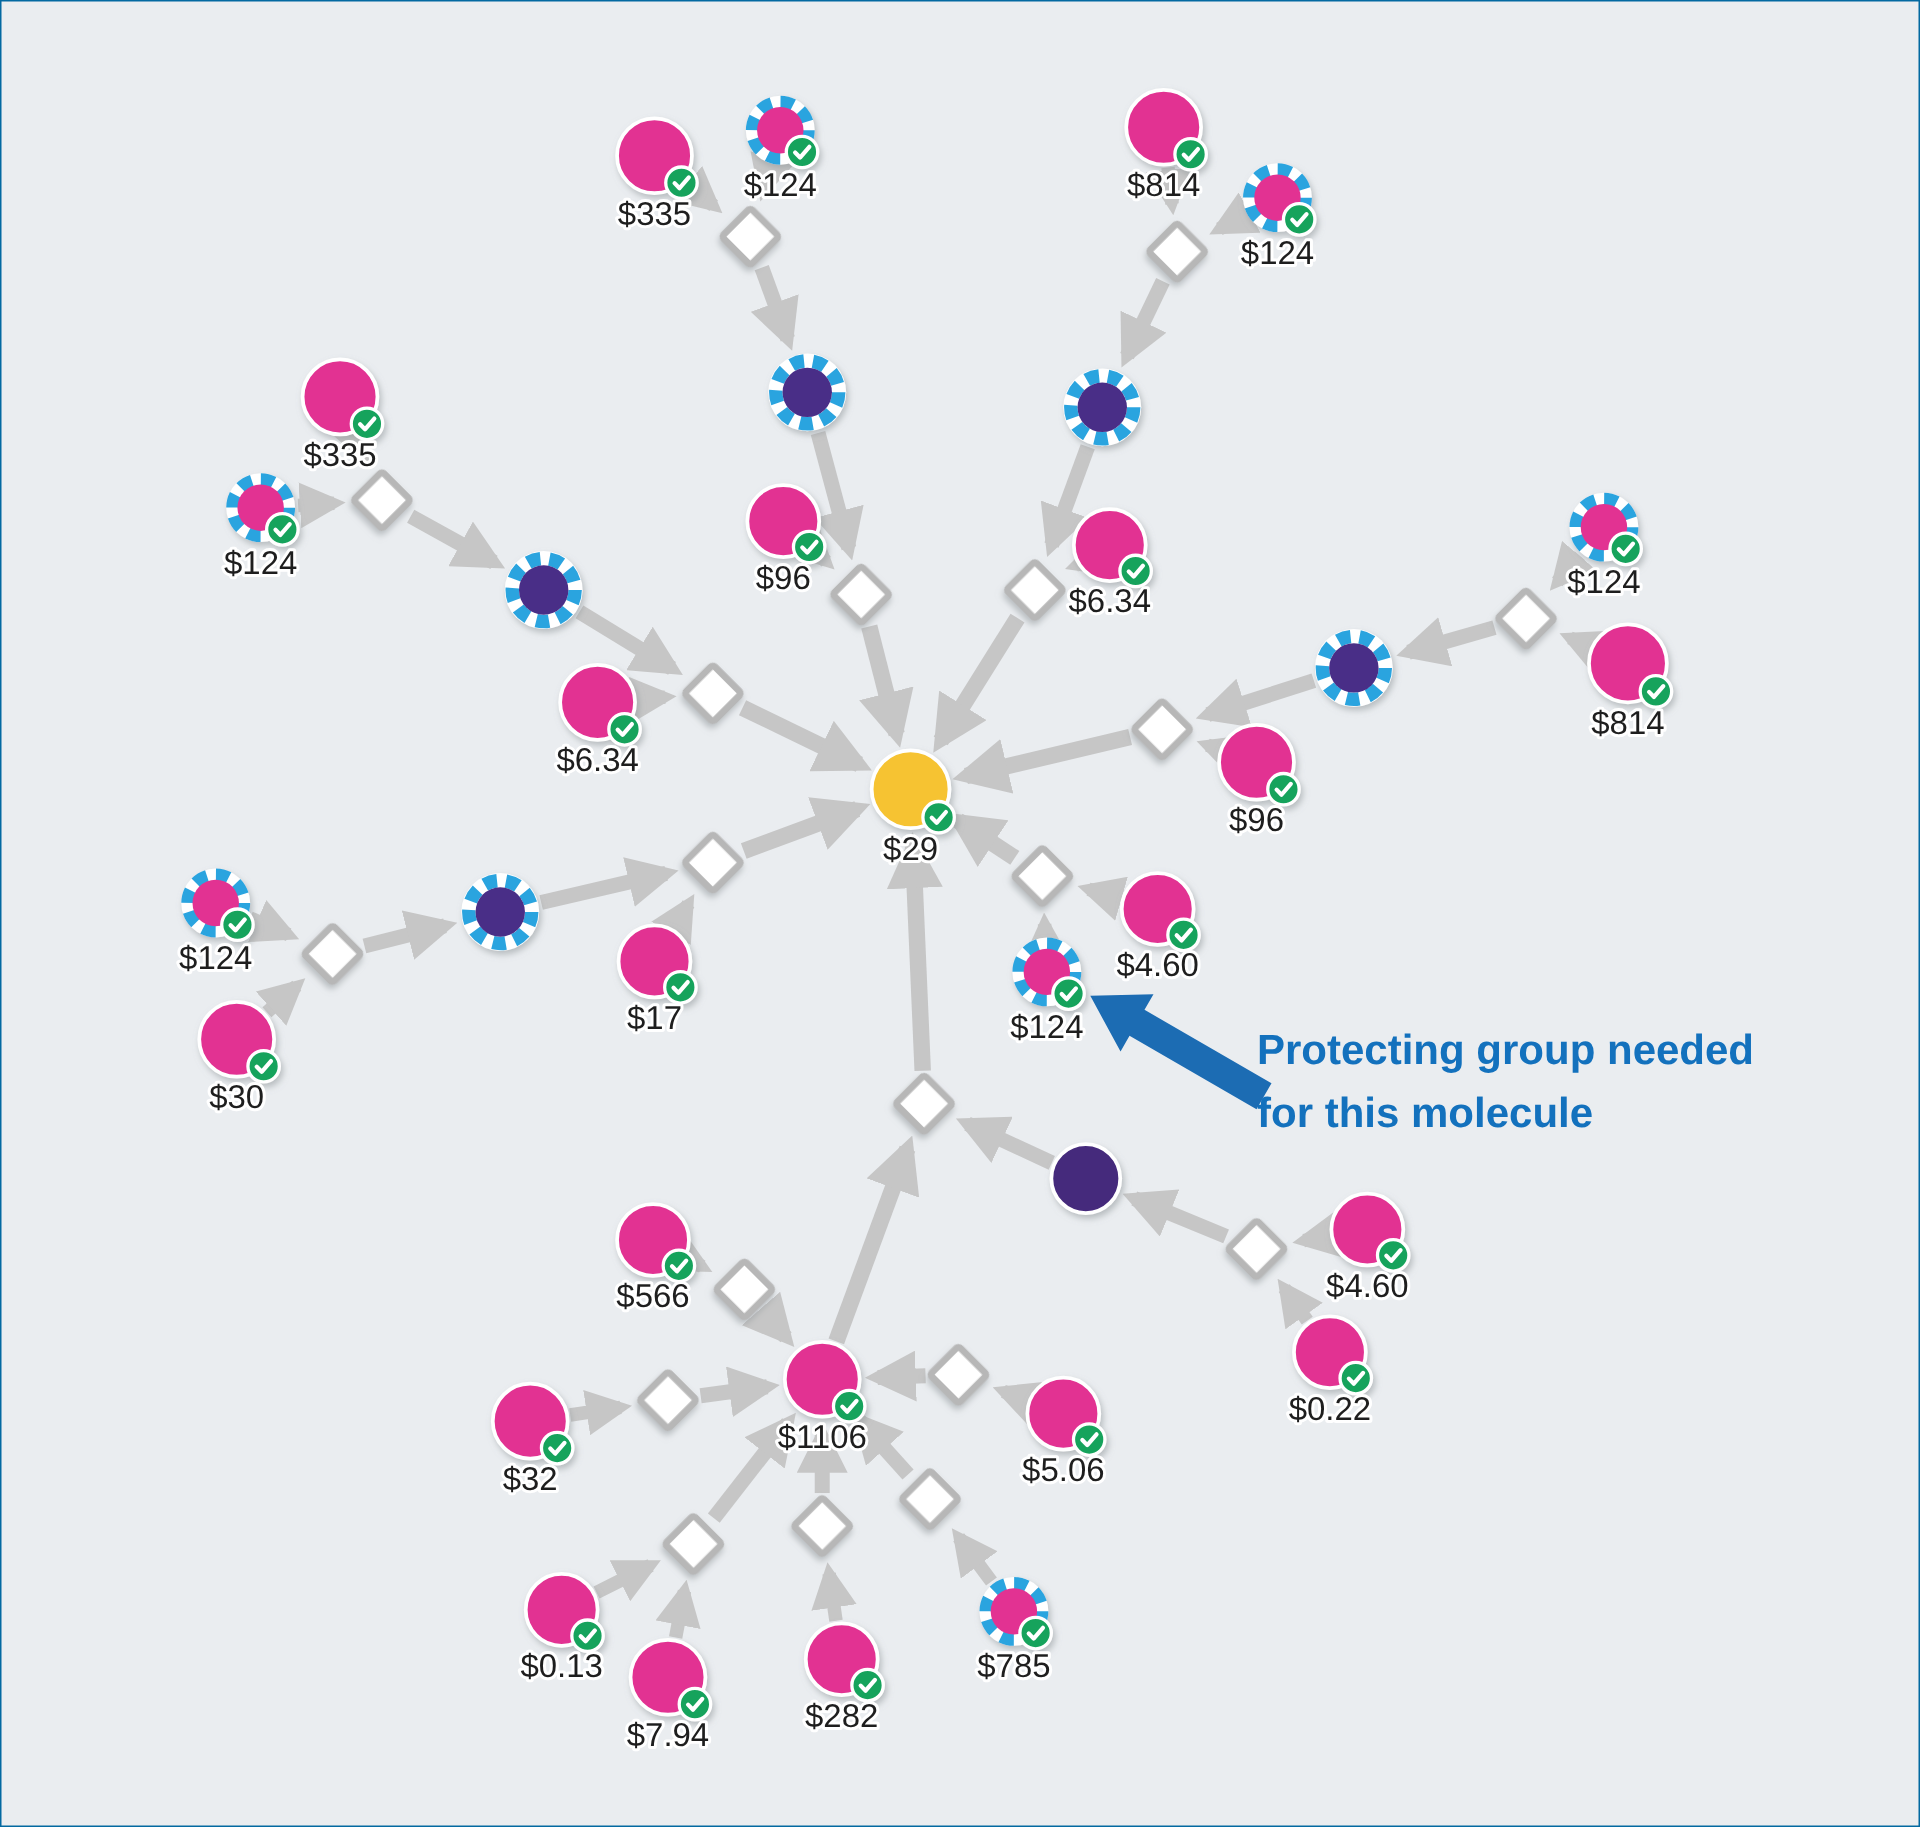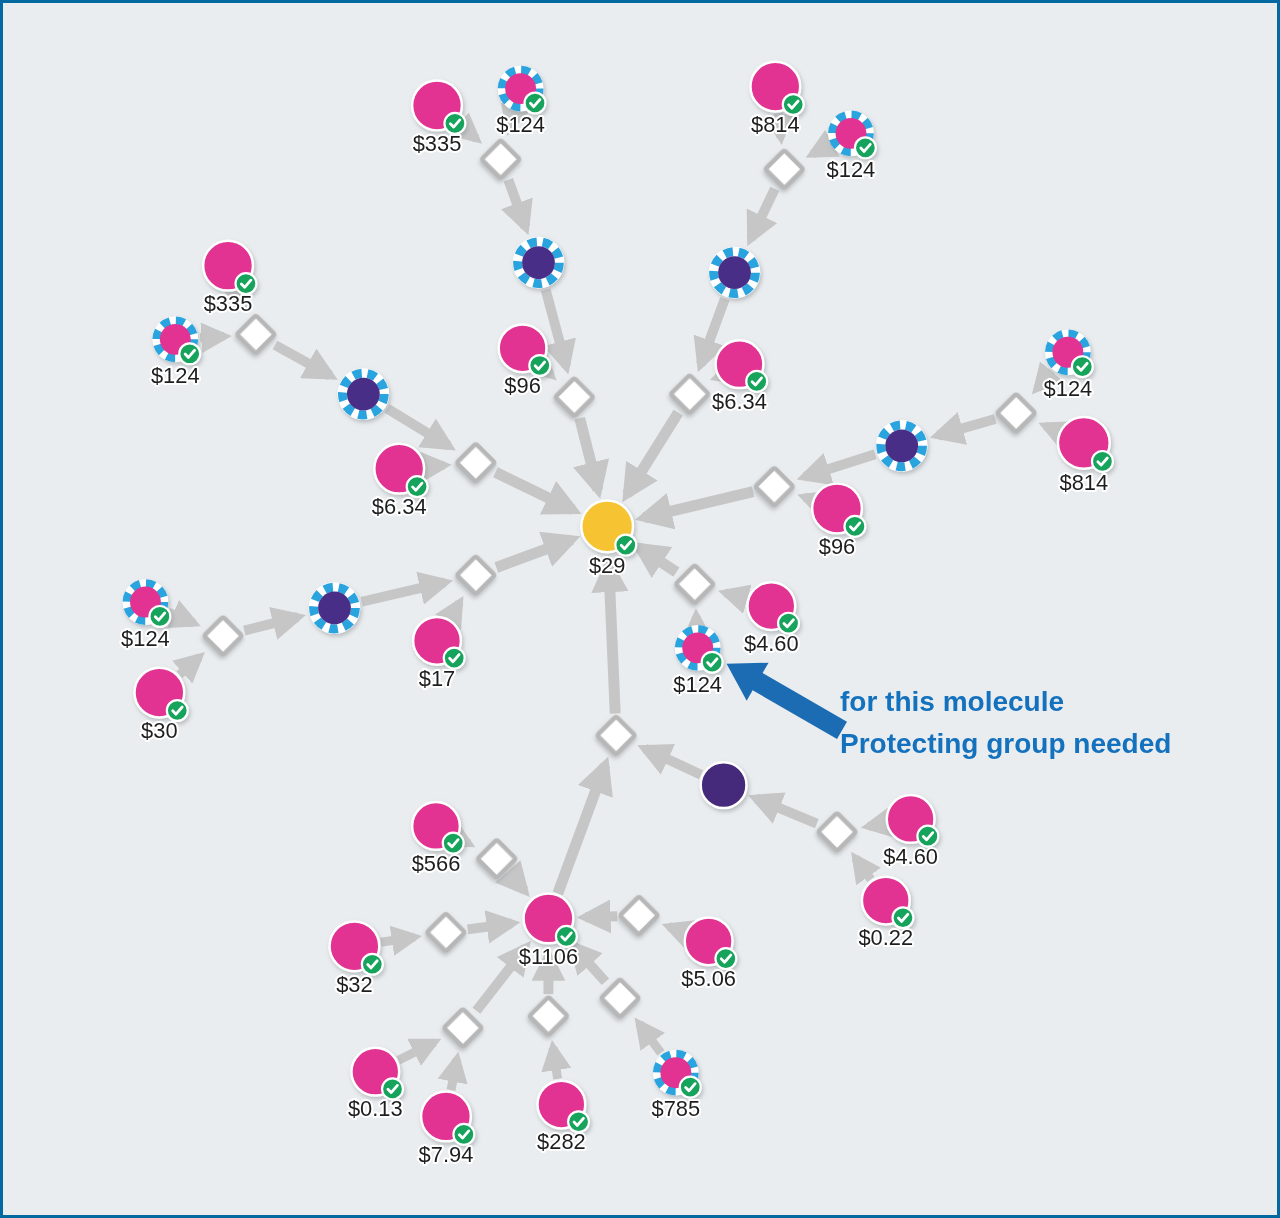--- a/index.html
+++ b/index.html
@@ -1,18 +1,18 @@
 <!DOCTYPE html>
 <html><head>
 <meta charset="utf-8">
 <style>
   html,body{margin:0;padding:0;background:#ffffff}
   .frame{
     position:relative;width:1280px;height:1218px;box-sizing:border-box;
-    background:#eaedf0;border:3px solid #0369a1;overflow:hidden;
+    background:#eaedf0;border:1px solid #0369a1;overflow:hidden;
     font-family:"Liberation Sans",sans-serif;
   }
   #graph{position:absolute;left:0;top:0;width:100%;height:100%}
   .lbl{
     font-family:"Liberation Sans",sans-serif;font-size:22px;fill:#1e1e1e;
     paint-order:stroke;stroke:#ffffff;stroke-width:4px;stroke-linejoin:round;
     text-anchor:middle;
   }
   .annotation{
     position:absolute;left:837px;top:678px;
@@ -318,16 +318,16 @@
         <text x="353" y="994" class="lbl">$32</text>
         <text x="709" y="988" class="lbl">$5.06</text>
         <text x="374" y="1119" class="lbl">$0.13</text>
         <text x="445" y="1165" class="lbl">$7.94</text>
         <text x="561" y="1152" class="lbl">$282</text>
         <text x="676" y="1119" class="lbl">$785</text>
       </g>
       <polygon points="727.0,664.0 769.2,663.0 763.2,673.3 848.0,722.3 838.0,739.7 753.2,690.7 747.2,701.1" fill="#1c6cb3"></polygon>
     </svg>
   <div class="annotation">
+    <div>Protecting group needed</div>
     <div>for this molecule</div>
-    <div>Protecting group needed</div>
   </div>
 </div>
 
 </body></html>

